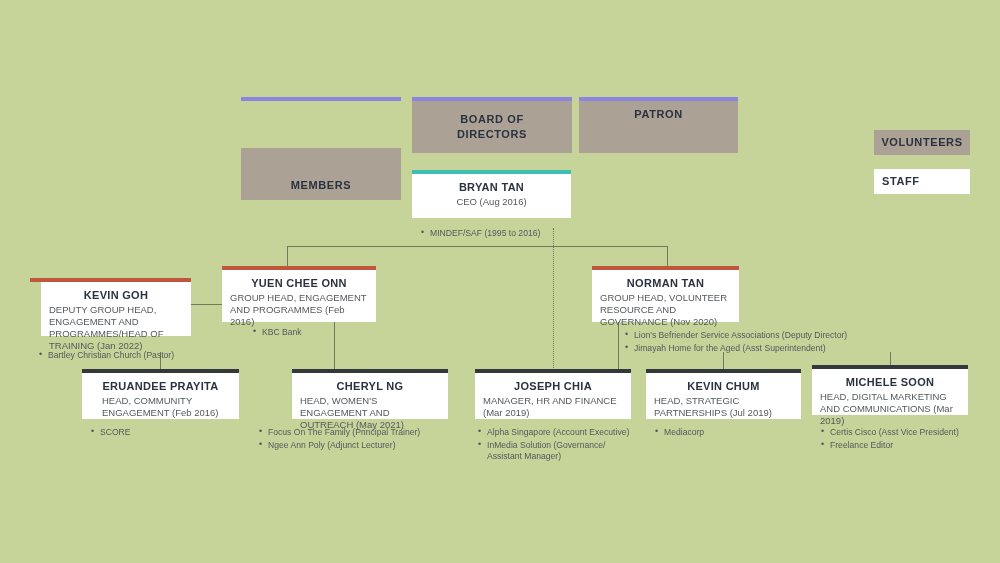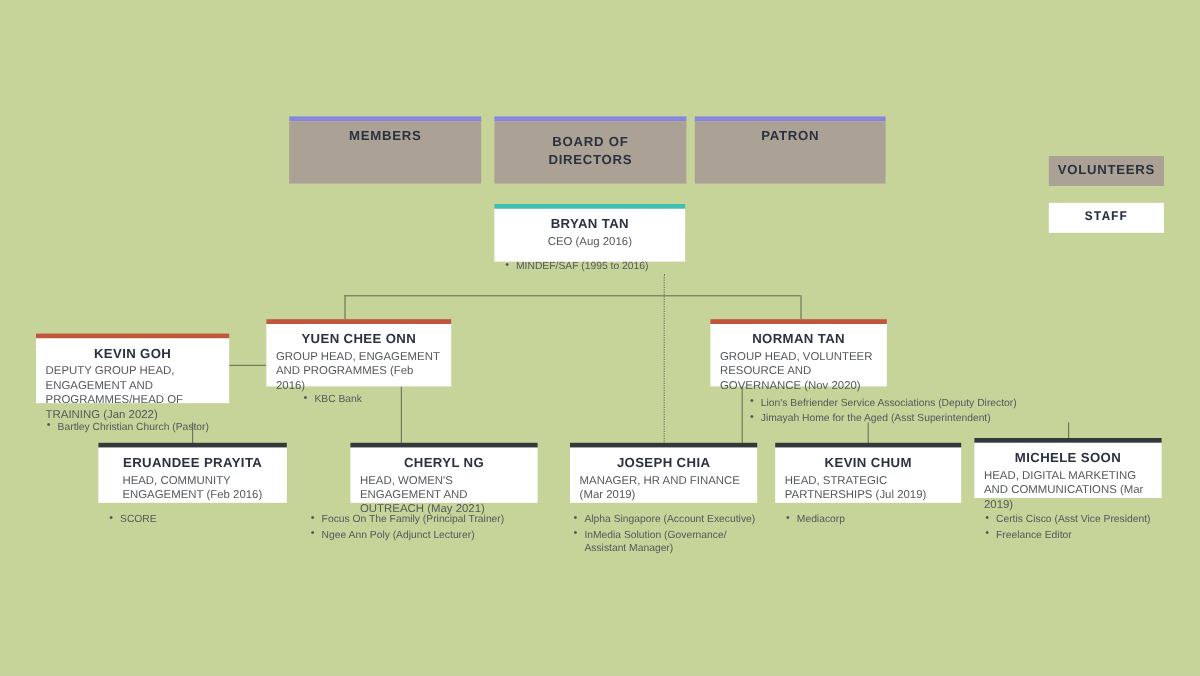--- a/index.html
+++ b/index.html
@@ -115,21 +115,21 @@
   #kevin-chum   { left: 646px; top: 369px; width: 155px; }
   #michele      { left: 812px; top: 365px; width: 156px; }
 </style>
 </head>
 <body>
 
 <div id="chart">
 
   <div class="node" id="members">
     <span class="topbar" style="background:#8a86df"></span>
-    <div class="boxbody filled" style="height:52px;display:flex;align-items:flex-start;justify-content:center;">
+    <div class="boxbody filled" style="height:52px;display:flex;align-items:flex-end;justify-content:center;margin-top:47px;">
       <div class="banner">MEMBERS</div>
     </div>
   </div>
 
   <div class="node" id="board">
     <span class="topbar" style="background:#8a86df"></span>
     <div class="boxbody filled" style="height:52px;display:flex;align-items:center;justify-content:center;">
       <div class="banner" style="white-space:pre-line">BOARD OF
 DIRECTORS</div>
     </div>
@@ -142,33 +142,33 @@
     </div>
   </div>
 
   <div class="node" id="volunteers">
     <div class="boxbody filled" style="height:25px;display:flex;align-items:center;justify-content:center;">
       <div class="banner">VOLUNTEERS</div>
     </div>
   </div>
 
   <div class="node" id="staff">
-    <div class="boxbody" style="height:25px;display:flex;align-items:center;justify-content:center;font-family:Liberation Mono, monospace;">
+    <div class="boxbody" style="height:25px;display:flex;align-items:center;justify-content:flex-start;">
       <div class="banner">STAFF</div>
     </div>
   </div>
 
   <div class="node" id="ceo">
     <span class="topbar" style="background:#3fbfb0"></span>
     <div class="boxbody" style="height:44px;">
       <div class="name">BRYAN TAN</div>
       <div class="role" style="text-align:center">CEO (Aug 2016)</div>
     </div>
   </div>
-  <div class="bullets" style="left:418px; top:216px; width:180px;">
+  <div class="bullets" style="left:418px; top:228px; width:180px;">
     <ul>
       <li>MINDEF/SAF (1995 to 2016)</li>
     </ul>
   </div>
 
   <div class="dotted" style="left:553px; top:228px; height:142px;"></div>
 
   <div class="line h" style="left:287px; top:246px; width:380px;"></div>
   <div class="line v" style="left:287px; top:246px; height:20px;"></div>
   <div class="line v" style="left:667px; top:246px; height:20px;"></div>
@@ -179,21 +179,21 @@
 
   <div class="line v" style="left:160px; top:352px; height:18px;"></div>
 
   <div class="line v" style="left:618px; top:322px; height:48px;"></div>
 
   <div class="line v" style="left:723px; top:352px; height:18px;"></div>
   <div class="line v" style="left:890px; top:352px; height:18px;"></div>
 
   <div class="node" id="kevin-goh">
     <span class="topbar" style="background:#c0563c"></span>
-    <div class="boxbody" style="height:54px;">
+    <div class="boxbody" style="height:54px;margin-left:11px;">
       <div class="name">KEVIN GOH</div>
       <div class="role">DEPUTY GROUP HEAD, ENGAGEMENT AND PROGRAMMES/HEAD OF TRAINING (Jan 2022)</div>
     </div>
   </div>
   <div class="bullets" style="left:36px; top:350px; width:190px;">
     <ul>
       <li>Bartley Christian Church (Pastor)</li>
     </ul>
   </div>
 

